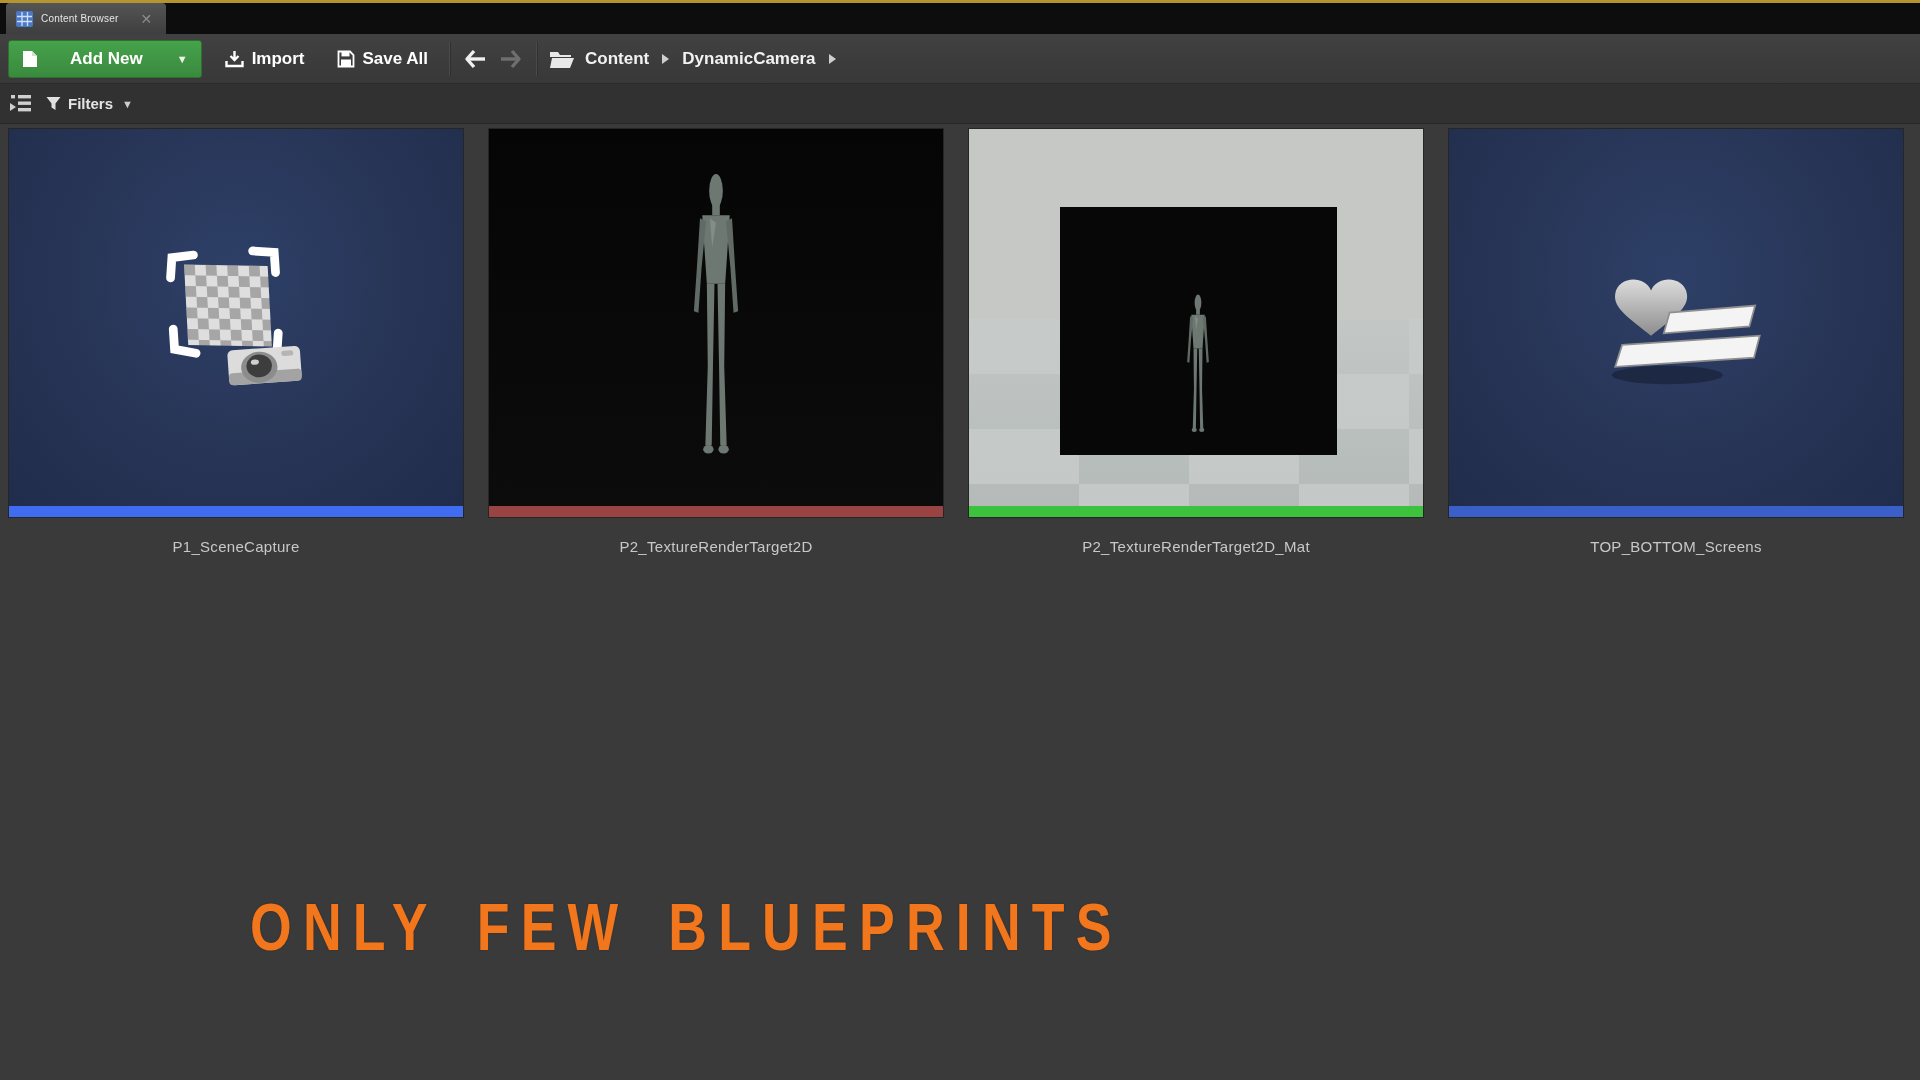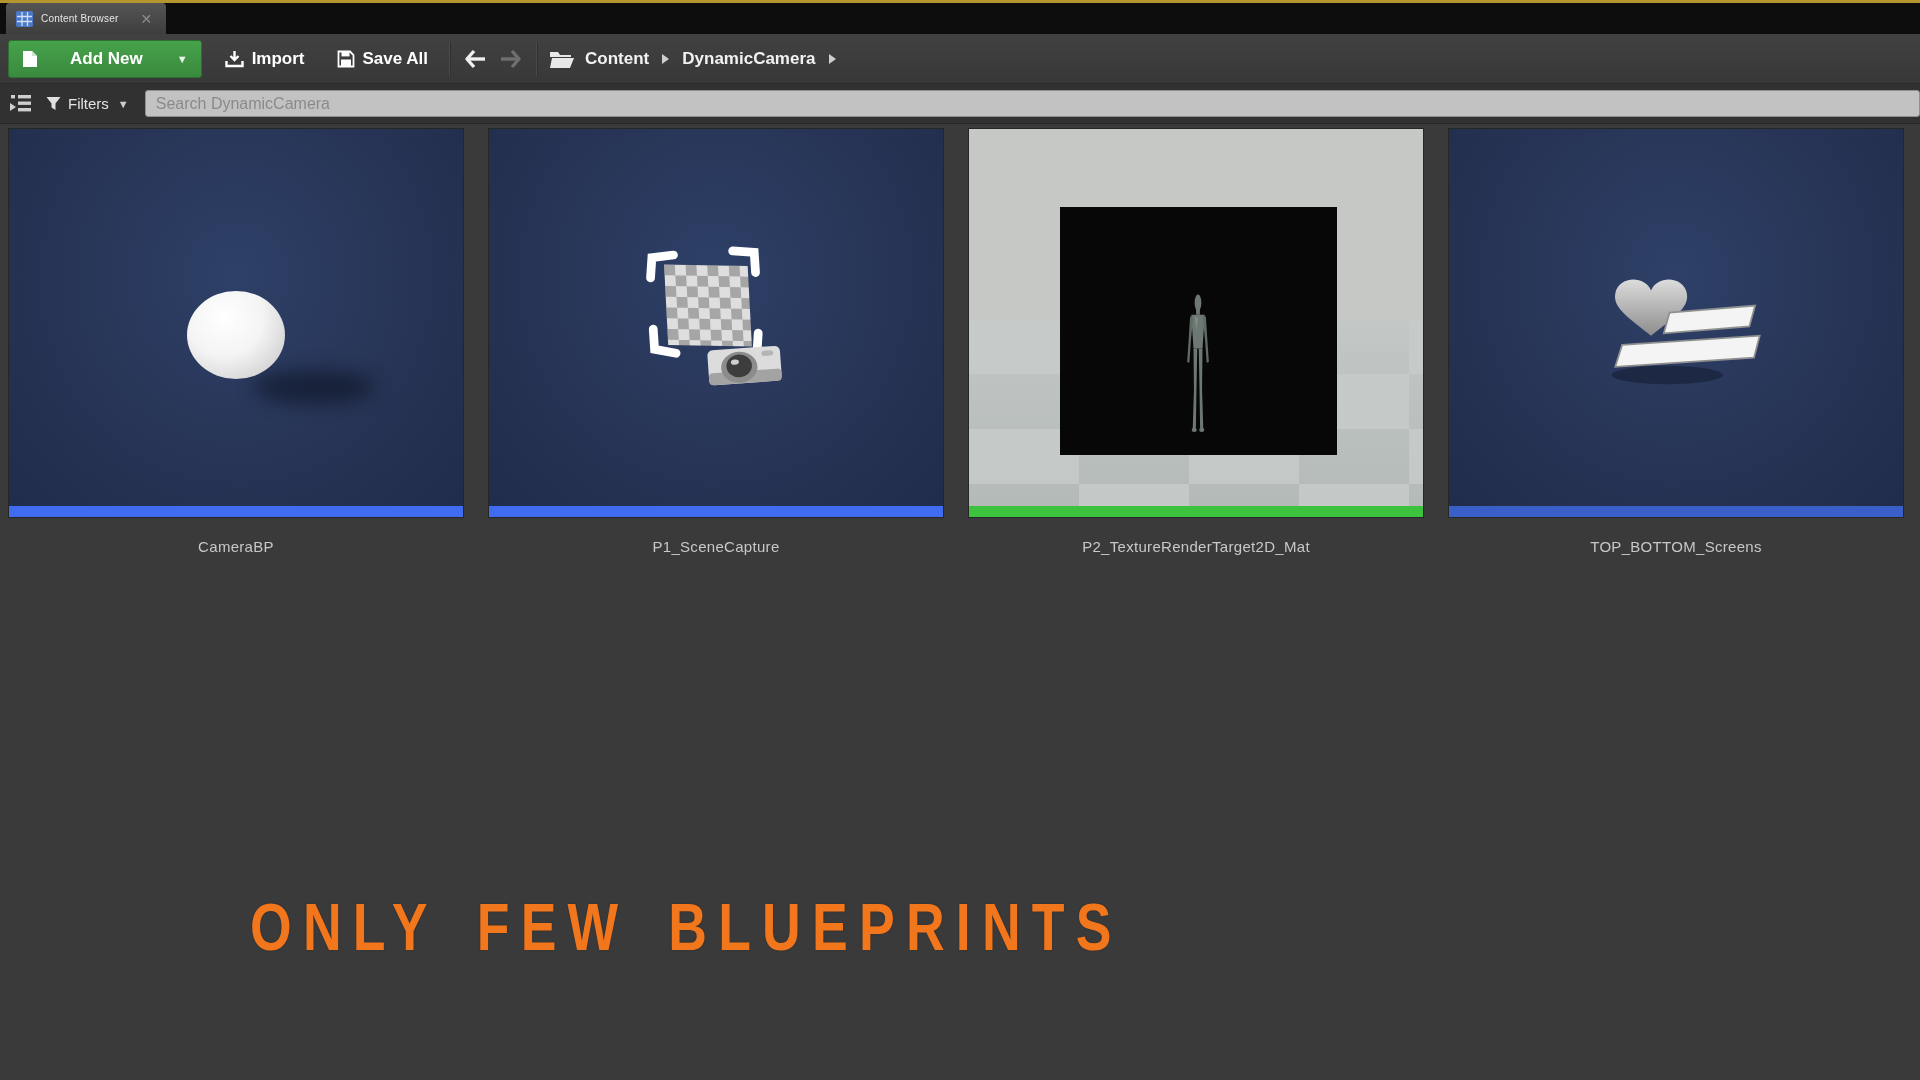--- a/index.html
+++ b/index.html
@@ -26,21 +26,21 @@
   .navarrows { display:flex; align-items:center; gap:10px; padding:0 6px; }
   .crumbs { display:flex; align-items:center; gap:12px; margin-left:10px;justify-content:center; }
   .crumb { color:#f2f2f2; font-size:17px; font-weight:bold; cursor:pointer; }
   .crumb-sep svg { display:block; }
 
   
   .filterrow { height:40px; background:#313131; display:flex; align-items:center;
     padding:0 0 0 6px; border-bottom:1px solid #272727; }
   .srcbtn { width:30px; height:26px; display:flex; align-items:center; justify-content:center; cursor:pointer; }
   .filters { display:flex; align-items:center; gap:7px; color:#e4e4e4; font-size:15px;
-    font-weight:normal; padding:0 10px; cursor:pointer; }
+    font-weight:bold; padding:0 10px; cursor:pointer; }
   .filters .caret { color:#cdcdcd; }
   .searchbox { flex:1; height:27px; margin-left:6px; background:#c2c2c2;
     border:1px solid #8f8f8f; border-radius:3px; font-size:16px; color:#5f5f5f;
     padding:0 10px; outline:none; font-family:"Liberation Sans", sans-serif; }
   .searchbox::placeholder { color:#8a8a8a; }
 
   
   .grid { display:grid; grid-template-columns:repeat(4,1fr); column-gap:24px;
     padding:4px 16px 0 8px; }
   .asset { cursor:pointer; }
@@ -240,46 +240,46 @@
       </g>
     </svg>
   </div>
   <div class="filters">
     <svg width="15" height="15" viewBox="0 0 15 15">
       <path d="M0.5 1 H14.5 L9.5 7.5 V14 L5.5 11.5 V7.5 Z" fill="#e0e0e0"></path>
     </svg>
     <span>Filters</span>
     <span class="caret">▼</span>
   </div>
-  <input class="searchbox" type="text" placeholder="Search DynamicCamera" style="">
 </div>
 
 <div class="grid">
-  <div class="asset">
-    <div class="thumb thumb--blue">
-        <div class="sphere-shadow"></div>
-        <div class="sphere"></div>
-      <div class="bar" style="position: absolute; left: 0px; right: 0px; bottom: 0px; background: rgb(63, 108, 240);"></div>
-    </div>
-    <div class="asset-label">CameraBP</div>
-  </div>
 
 
   <div class="asset">
     <div class="thumb thumb--blue">
         <svg class="ticon scap">
           <use href="#sym-scenecapture"></use>
         </svg>
       <div class="bar" style="position: absolute; left: 0px; right: 0px; bottom: 0px; background: rgb(63, 108, 240);"></div>
     </div>
     <div class="asset-label">P1_SceneCapture</div>
   </div>
 
 
 
+  <div class="asset">
+    <div class="thumb thumb--black">
+        <svg class="ticon mann">
+          <use href="#sym-mannequin"></use>
+        </svg>
+      <div class="bar" style="position: absolute; left: 0px; right: 0px; bottom: 0px; background: rgb(154, 67, 67);"></div>
+    </div>
+    <div class="asset-label">P2_TextureRenderTarget2D</div>
+  </div>
 
   <div class="asset">
     <div class="thumb thumb--room">
         <div class="floor"></div>
         <div class="room-screen">
           <svg class="ticon mann-small" width="52" height="150">
             <use href="#sym-mannequin"></use>
           </svg>
         </div>
       <div class="bar" style="position: absolute; left: 0px; right: 0px; bottom: 0px; background: rgb(61, 194, 61);"></div>

